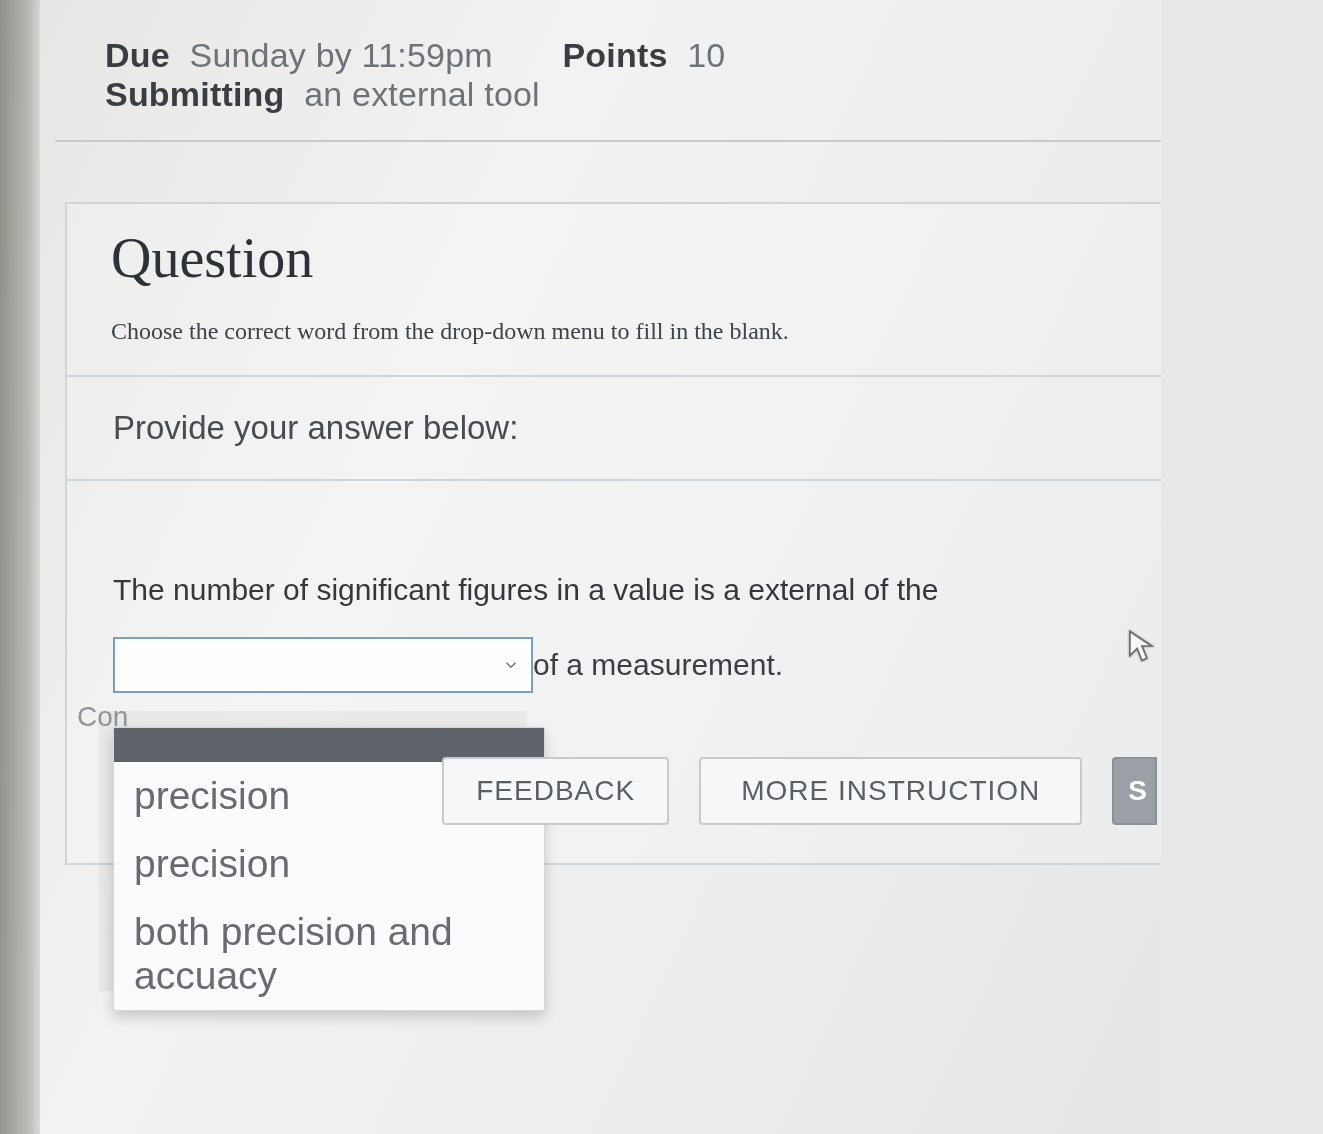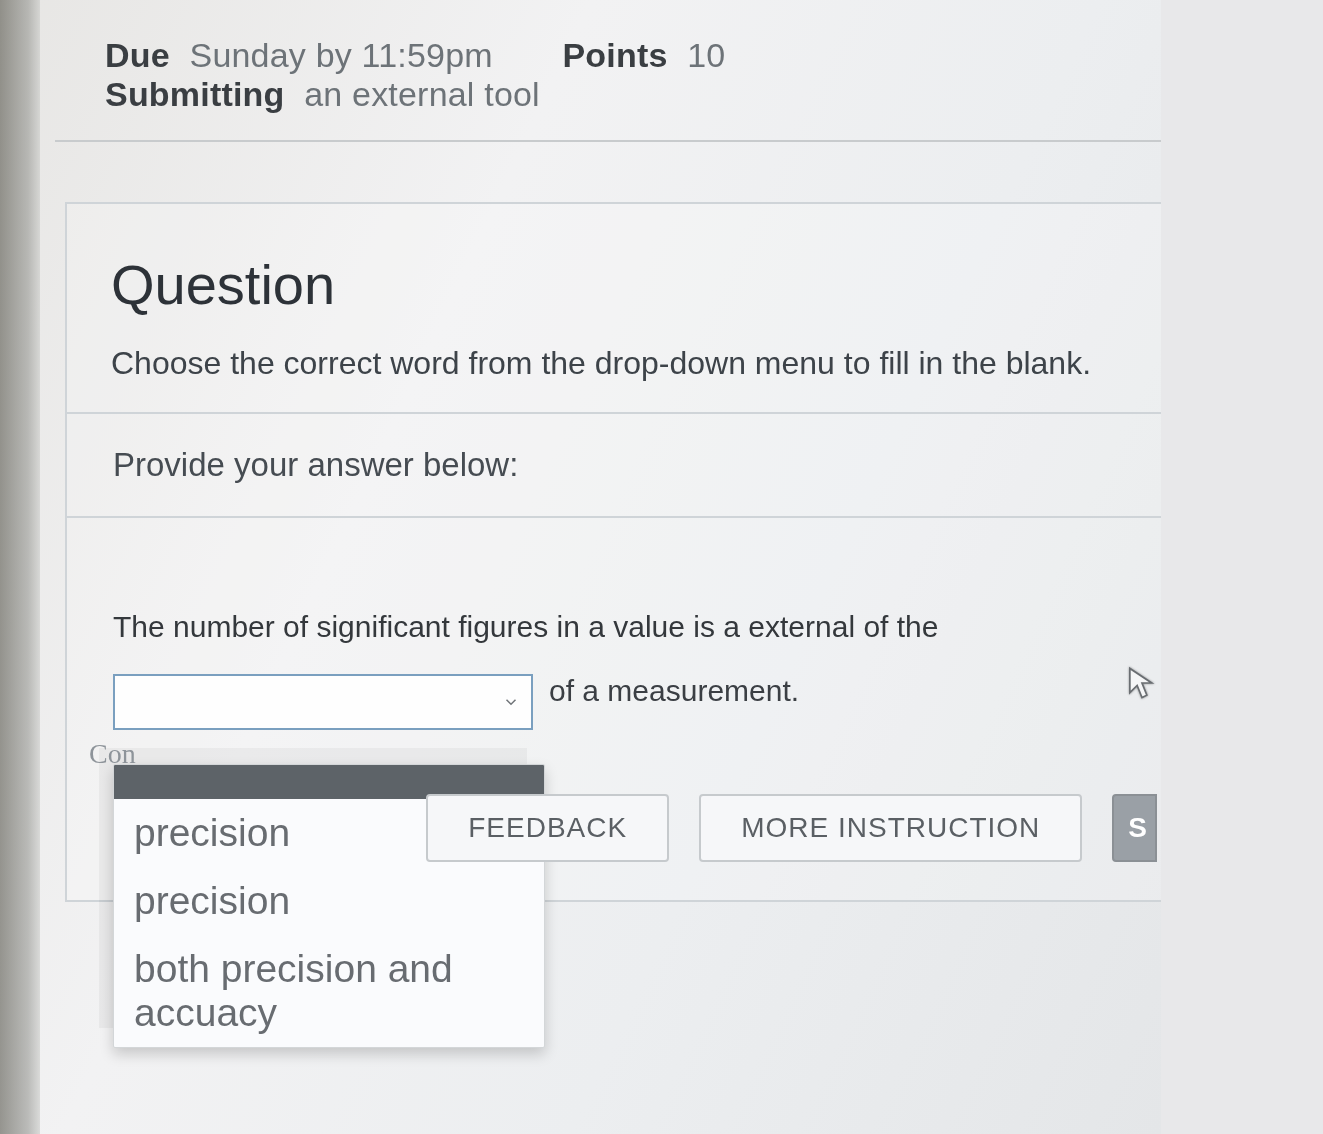--- a/index.html
+++ b/index.html
@@ -11,48 +11,48 @@
   .edge-left{position:absolute;left:0;top:0;width:40px;height:100%;
     background:linear-gradient(90deg,#4a493f 0%,#8e8f8a 70%,#c7c8c5 100%);opacity:.55;}
   .metabar{padding:10px 45px 26px 50px;border-bottom:2px solid #c8cbcd;
     font-size:34px;letter-spacing:.2px;}
   .metabar .lbl{font-weight:700;color:#3a3e42;margin-right:10px;}
   .metabar .val{color:#6d7378;}
   .metabar .grp{display:inline-block;margin-right:60px;}
   .panel{margin:60px 0 0 10px;border:2px solid #cfd4d8;border-right:none;
     background:rgba(255,255,255,.20);}
   .row{border-bottom:2px solid #cfd4d8;padding:28px 46px;}
-  .row.hdr{padding:48px 44px 30px;}
+  .row.hdr{padding:22px 44px 30px;font-family:Liberation Serif, serif;}
   .row.hdr h1{margin:0 0 28px 0;font-size:56px;font-weight:400;color:#2d3238;}
-  .row.hdr .instr{font-size:32px;color:#3d4349;}
+  .row.hdr .instr{font-size:24px;color:#3d4349;}
   .row.sub{font-size:33px;color:#464c52;padding:32px 46px;}
   .answerzone{padding:92px 46px 170px;position:relative;font-size:30px;color:#34383c;}
   .prompt-line{margin-bottom:30px;}
-  .inline-row{display:flex;gap:16px;}
+  .inline-row{display:flex;align-items:center;gap:0;}
   .selectbox{position:relative;width:420px;height:56px;border:2px solid #7a9fbf;
     background:#fefefe;box-sizing:border-box;display:flex;align-items:center;
     justify-content:flex-end;padding-right:10px;cursor:pointer;}
   .selectbox .selval{flex:1;padding-left:12px;color:#333;font-size:28px;}
   .chev{width:20px;height:20px;display:flex;align-items:center;justify-content:center;}
   .chev svg{width:18px;height:18px;}
   .tail{font-size:30px;color:#3b3f44;}
   .dropdown{position:absolute;left:46px;top:246px;width:430px;
     background:#fafbfd;border:1px solid #d3d6d8;border-radius:2px;
     box-shadow:0 6px 14px rgba(0,0,0,.18), -16px -18px 0 -2px rgba(0,0,0,.04);
     font-size:39px;overflow:hidden;}
   .dropdown .opt{padding:12px 20px;color:#686c71;cursor:pointer;}
   .dropdown .opt.blank{background:#5d6368;height:34px;padding:0;}
   .btnbar{position:absolute;right:0;top:276px;display:flex;gap:30px;align-items:center;
     padding-right:4px;}
   .btn{border:2px solid #c6cacd;background:#f6f7f9;color:#5a5f64;font-size:28px;
     letter-spacing:1px;padding:16px 40px;border-radius:4px;font-weight:500;cursor:pointer;}
-  .btn.small{padding:16px 40px;}
+  .btn.small{padding:16px 32px;}
   .stub{background:#9aa0a6;border:2px solid #8b9095;color:#fff;padding:16px 8px 16px 14px;
     border-radius:4px 0 0 4px;font-size:28px;font-weight:600;}
-  .footer-word{position:absolute;left:22px;bottom:130px;font-size:28px;color:#8e949a;font-family:Liberation Serif, serif;}
+  .footer-word{position:absolute;left:10px;bottom:130px;font-size:28px;color:#8e949a;}
   .cursor{position:absolute;right:4px;top:148px;width:30px;height:34px;}
   .cursor svg{width:30px;height:34px;filter:drop-shadow(0 0 1px rgba(0,0,0,.4));}
 </style>
 </head>
 <body>
 
 <div class="frame">
   <div class="edge-left"></div>
 
   <div class="metabar">

